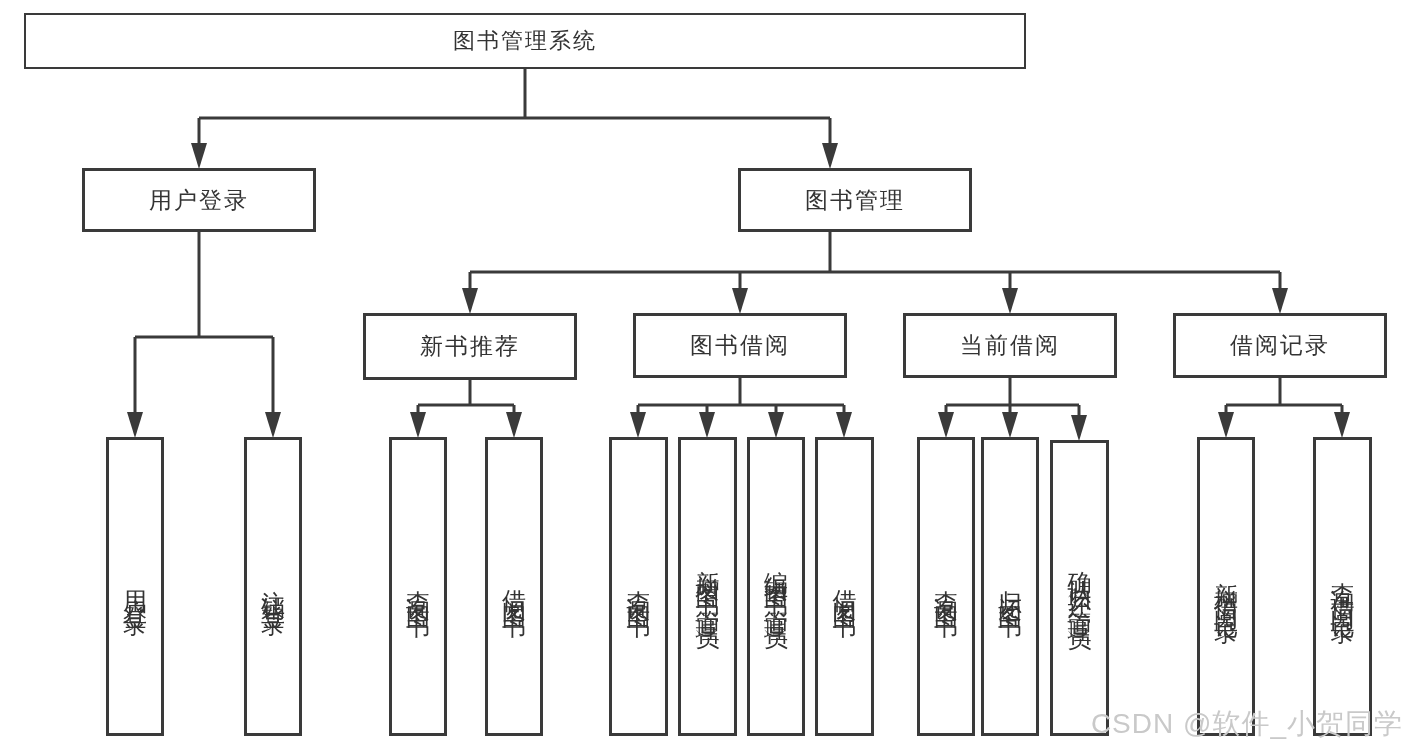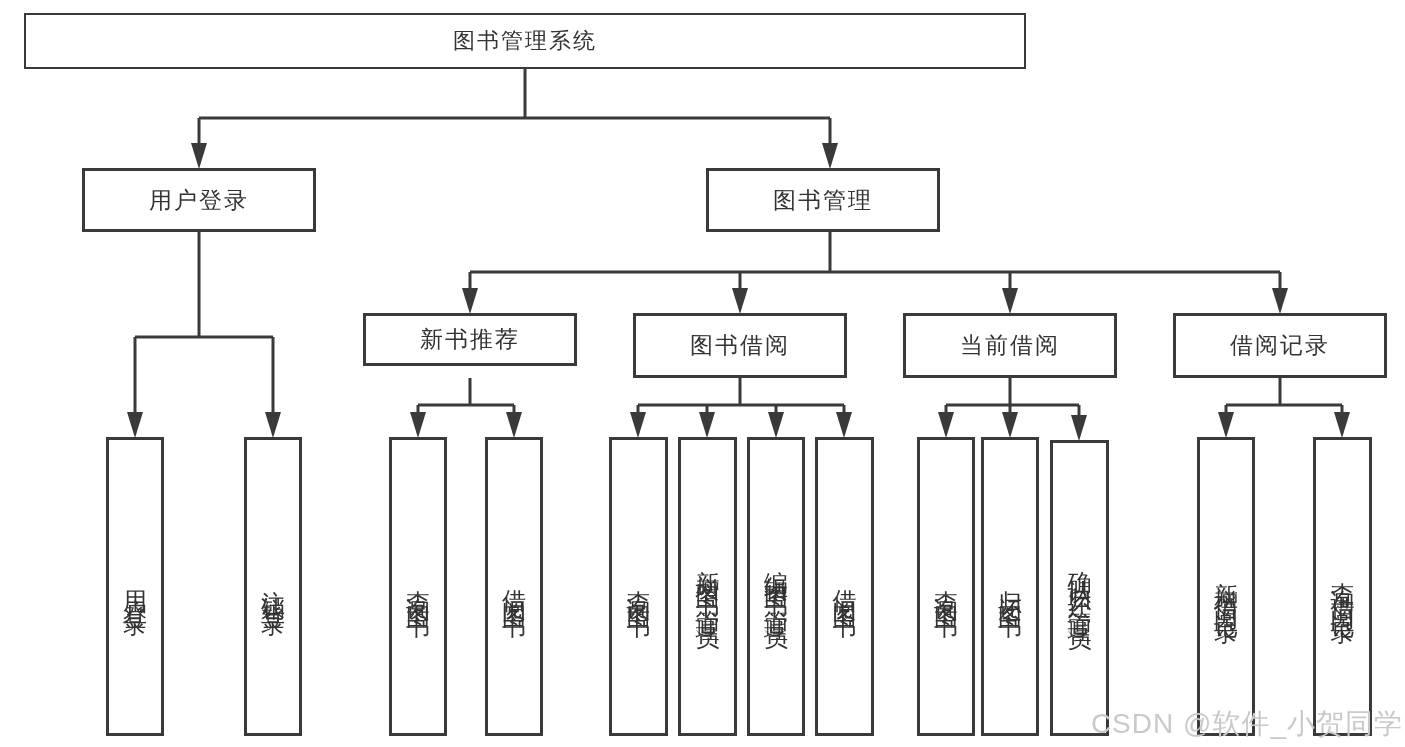--- a/index.html
+++ b/index.html
@@ -101,23 +101,23 @@
       <polygon points="1071,415 1087,415 1079,441"></polygon>
 
       <polygon points="1218,412 1234,412 1226,438"></polygon>
       <polygon points="1334,412 1350,412 1342,438"></polygon>
     </g>
   </svg>
 
   <div class="node hbox root" style="left:24px;top:13px;width:1002px;height:56px">图书管理系统</div>
 
   <div class="node hbox" style="left:82px;top:168px;width:234px;height:64px">用户登录</div>
-  <div class="node hbox" style="left:706px;top:168px;width:234px;height:64px">图书管理</div>
+  <div class="node hbox" style="left:738px;top:168px;width:234px;height:64px">图书管理</div>
 
-  <div class="node hbox" style="left:363px;top:313px;width:214px;height:53px">新书推荐</div>
+  <div class="node hbox" style="left:363px;top:313px;width:214px;height:67px">新书推荐</div>
   <div class="node hbox" style="left:903px;top:313px;width:214px;height:65px">当前借阅</div>
   <div class="node hbox" style="left:633px;top:313px;width:214px;height:65px">图书借阅</div>
   <div class="node hbox" style="left:1173px;top:313px;width:214px;height:65px">借阅记录</div>
 
   <div class="node vbox" style="left:106px;top:437px;width:58px;height:299px">用户登录</div>
   <div class="node vbox" style="left:244px;top:437px;width:58px;height:299px">注销登录</div>
 
   <div class="node vbox" style="left:389px;top:437px;width:58px;height:299px">查询图书</div>
   <div class="node vbox" style="left:485px;top:437px;width:58px;height:299px">借阅图书</div>
 

